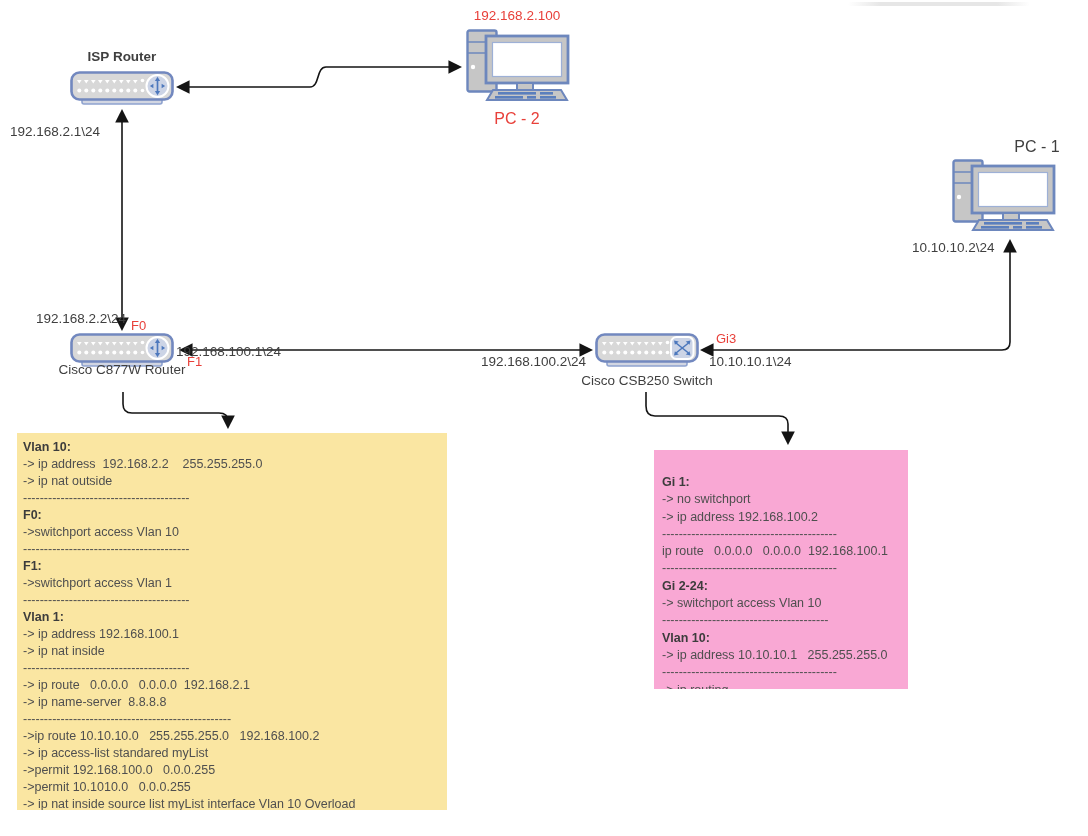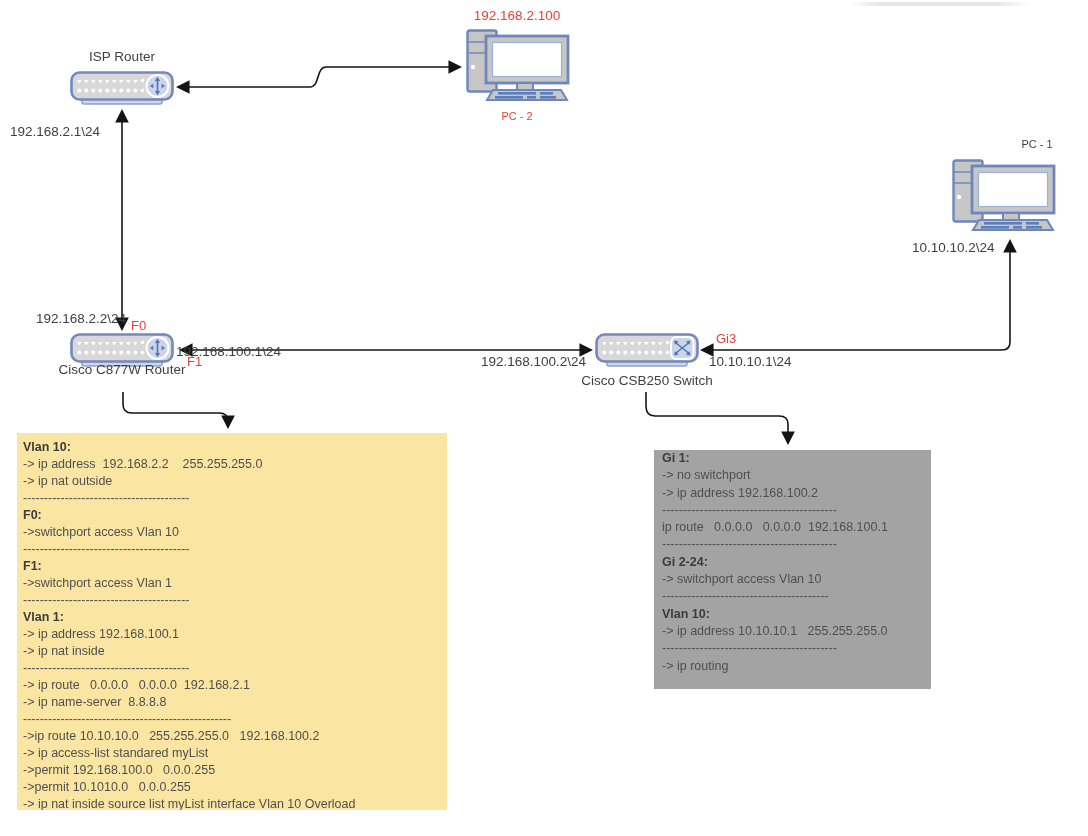--- a/index.html
+++ b/index.html
@@ -4,30 +4,30 @@
 <style>
   html,body{margin:0;padding:0;background:#ffffff;}
   #canvas{
     position:relative;width:1088px;height:836px;background:#ffffff;overflow:hidden;
     font-family:"Liberation Sans",sans-serif;color:#3f3f3f;
   }
   .abs{position:absolute;}
   .lbl{font-size:13.5px;white-space:nowrap;color:#3f3f3f;}
   .lbl.center{text-align:center;}
   .red{color:#e8403a;}
-  .pc-title{font-size:11px;}
+  .pc-title{font-size:16px;}
   .port{font-size:13px;}
   #conn-layer{position:absolute;left:0;top:0;width:1088px;height:836px;pointer-events:none;}
   .note{
     font-size:12.5px;color:#4f4f4f;overflow:hidden;
   }
   .note .note-line{white-space:pre;}
   .note .note-line.bold{font-weight:bold;color:#3c3c3c;}
   #router-note{left:17px;top:433px;width:430px;height:377px;background:#fae6a2;padding:6px 4px 0 6px;box-sizing:border-box;line-height:17px;}
-  #switch-note{left:654px;top:450px;width:277px;height:239px;background:#a3a3a3;padding:0 4px 0 8px;box-sizing:border-box;line-height:17.3px;}
+  #switch-note{left:654px;top:450px;width:254px;height:239px;background:#f9a8d4;padding:24px 4px 0 8px;box-sizing:border-box;line-height:17.3px;}
   #edge-artifact{
     left:848px;top:2px;width:182px;height:4px;border-radius:2px;
     background:linear-gradient(to right,rgba(230,230,230,0),#e6e6e6 18%,#e6e6e6 82%,rgba(230,230,230,0));
   }
 </style>
 </head>
 <body>
 
 <div id="canvas">
 
@@ -42,21 +42,21 @@
     <g fill="none" stroke="#141414" stroke-width="1.6">
       <path d="M 178 87 H 310 C 320 87 316 67 326 67 H 460" marker-start="url(#arr)" marker-end="url(#arr)"></path>
       <path d="M 122 111 V 329" marker-start="url(#arr)" marker-end="url(#arr)"></path>
       <path d="M 181 350 H 591" marker-start="url(#arr)" marker-end="url(#arr)"></path>
       <path d="M 702 350 H 1002 Q 1010 350 1010 342 V 241" marker-start="url(#arr)" marker-end="url(#arr)"></path>
       <path d="M 123 392 V 404 Q 123 413 132 413 H 219 Q 228 413 228 421 V 427" marker-end="url(#arr)"></path>
       <path d="M 646 392 V 406 Q 646 416 655 416 H 779 Q 788 416 788 424 V 443" marker-end="url(#arr)"></path>
     </g>
   </svg>
 
-  <div class="abs lbl center" style="left:70px;top:49px;width:104px;">ISP Router</div>
+  <div class="abs lbl center" style="left:70px;top:49px;width:104px;font-weight:bold;">ISP Router</div>
   <div class="abs" style="left:70px;top:71px;width:104px;height:36px;">
     <svg width="104" height="36" viewBox="0 0 104 36">
       <rect x="12" y="24" width="80" height="9" rx="2" fill="#d2d6e2" stroke="#8fa3cf" stroke-width="1.6"></rect>
       <rect x="1.5" y="1.5" width="101" height="27" rx="8" fill="#d8d8d8" stroke="#7288bf" stroke-width="2.6"></rect>
       <g fill="#ffffff">
         <polygon points="7,9 11.6,9 9.3,12.4"></polygon>
           <polygon points="14,9 18.6,9 16.3,12.4"></polygon>
           <polygon points="21,9 25.6,9 23.3,12.4"></polygon>
           <polygon points="28,9 32.6,9 30.3,12.4"></polygon>
           <polygon points="35,9 39.6,9 37.3,12.4"></polygon>

